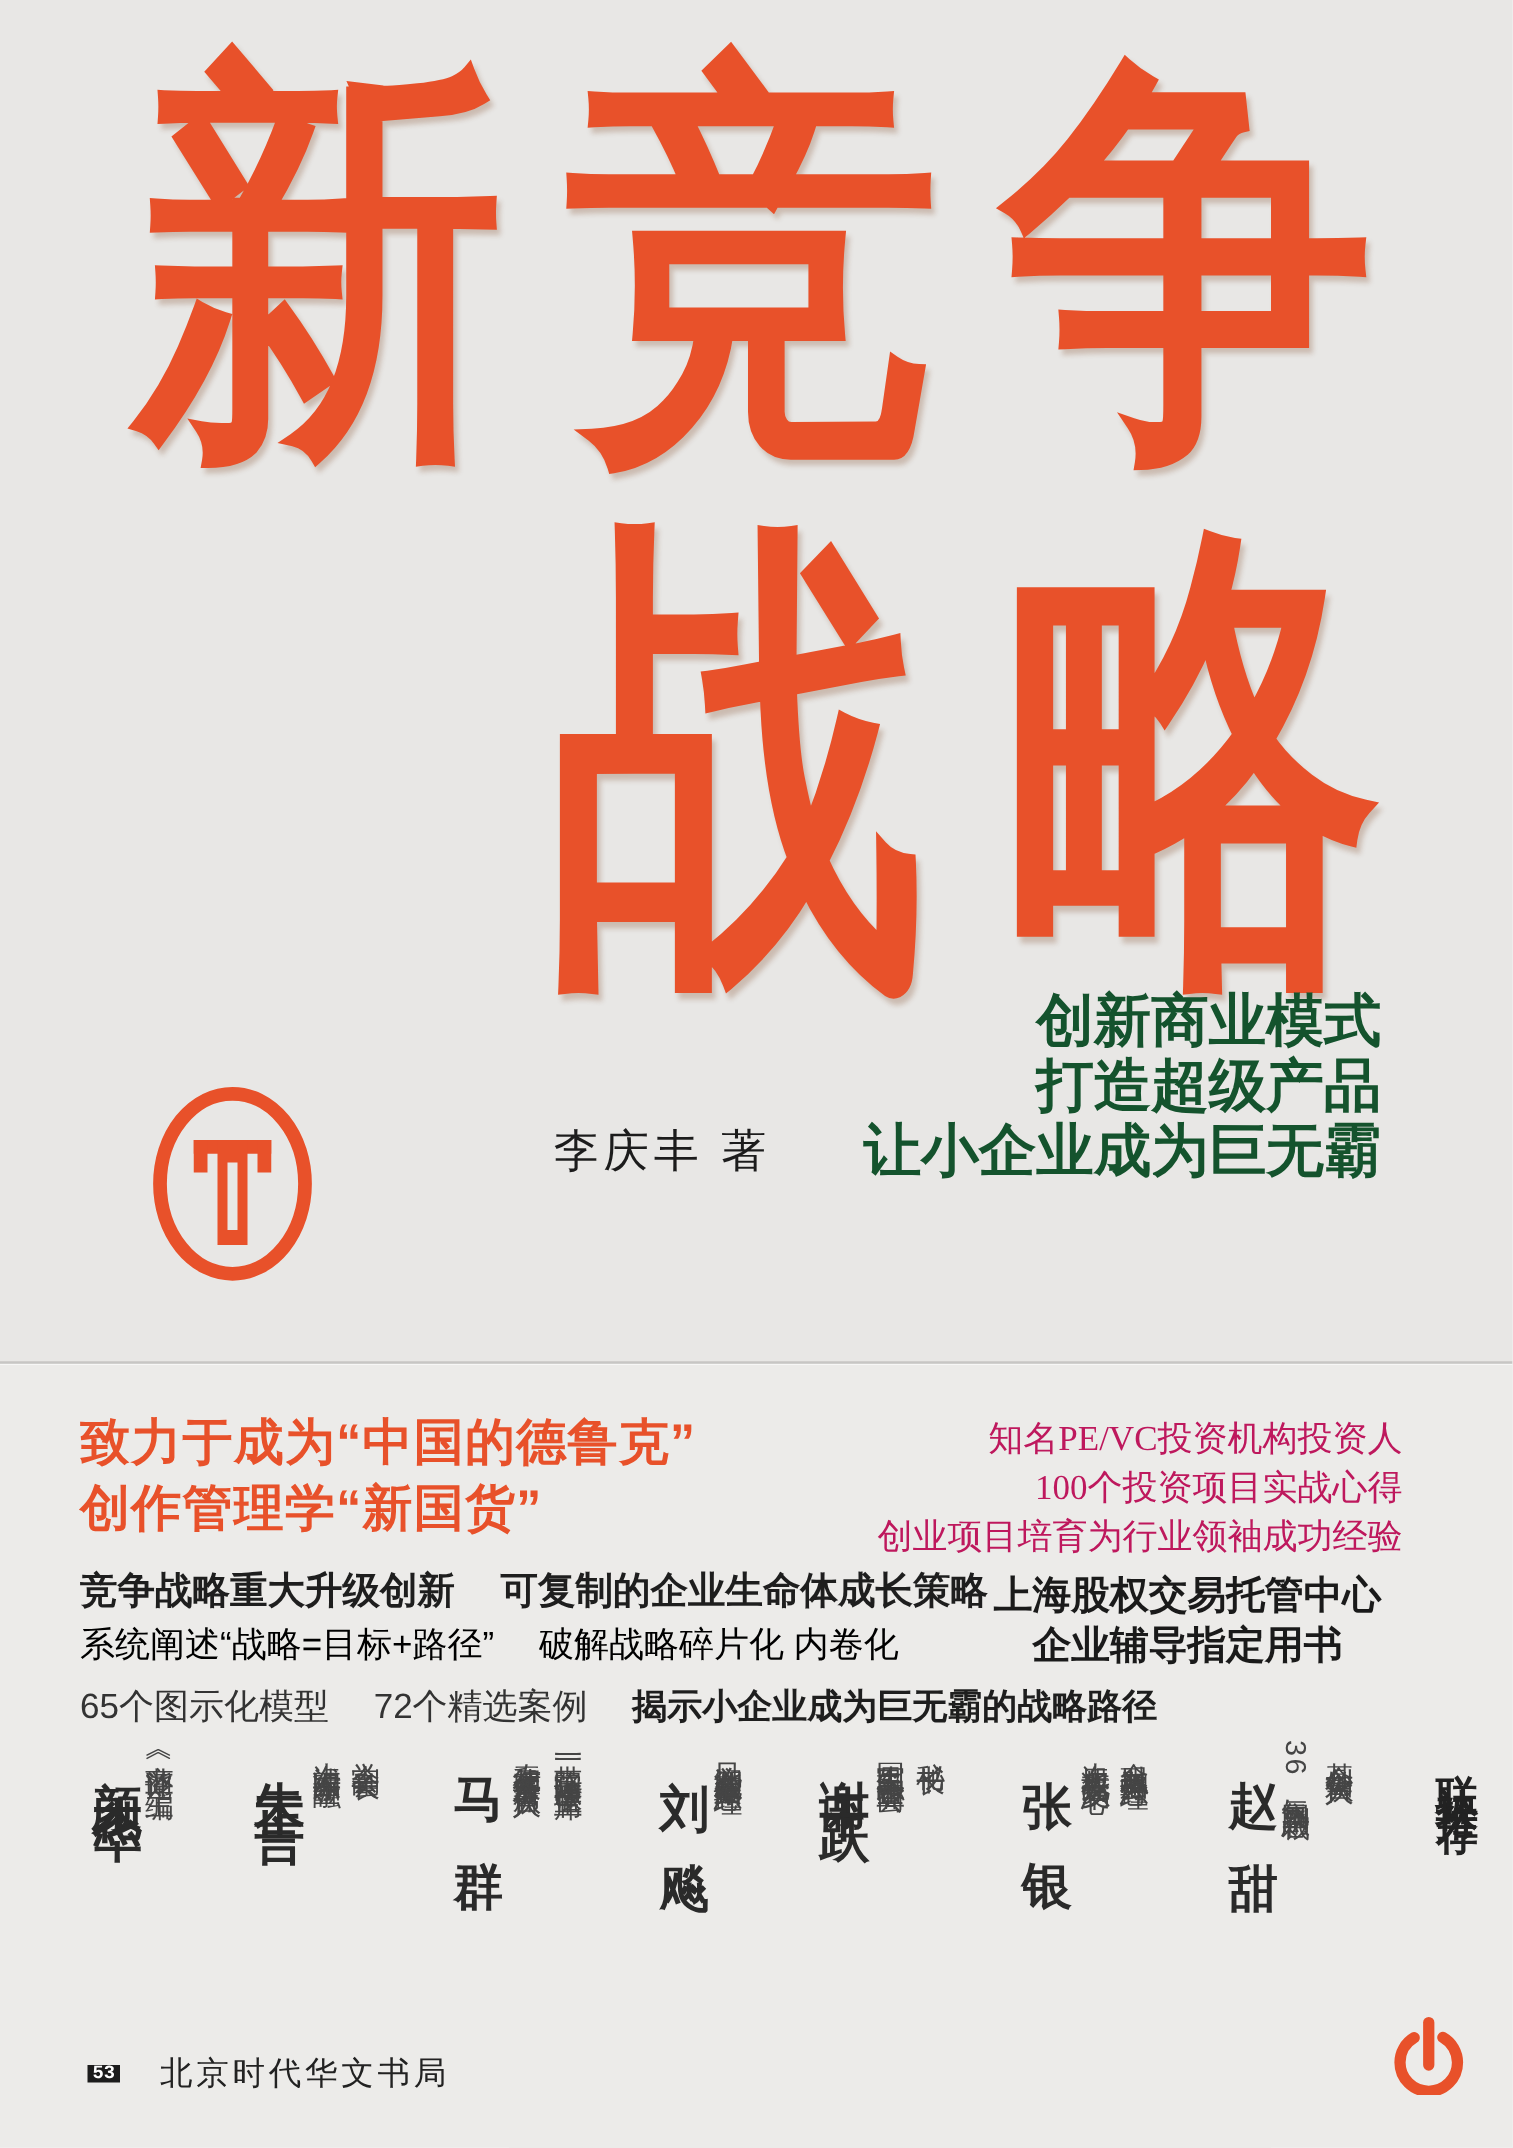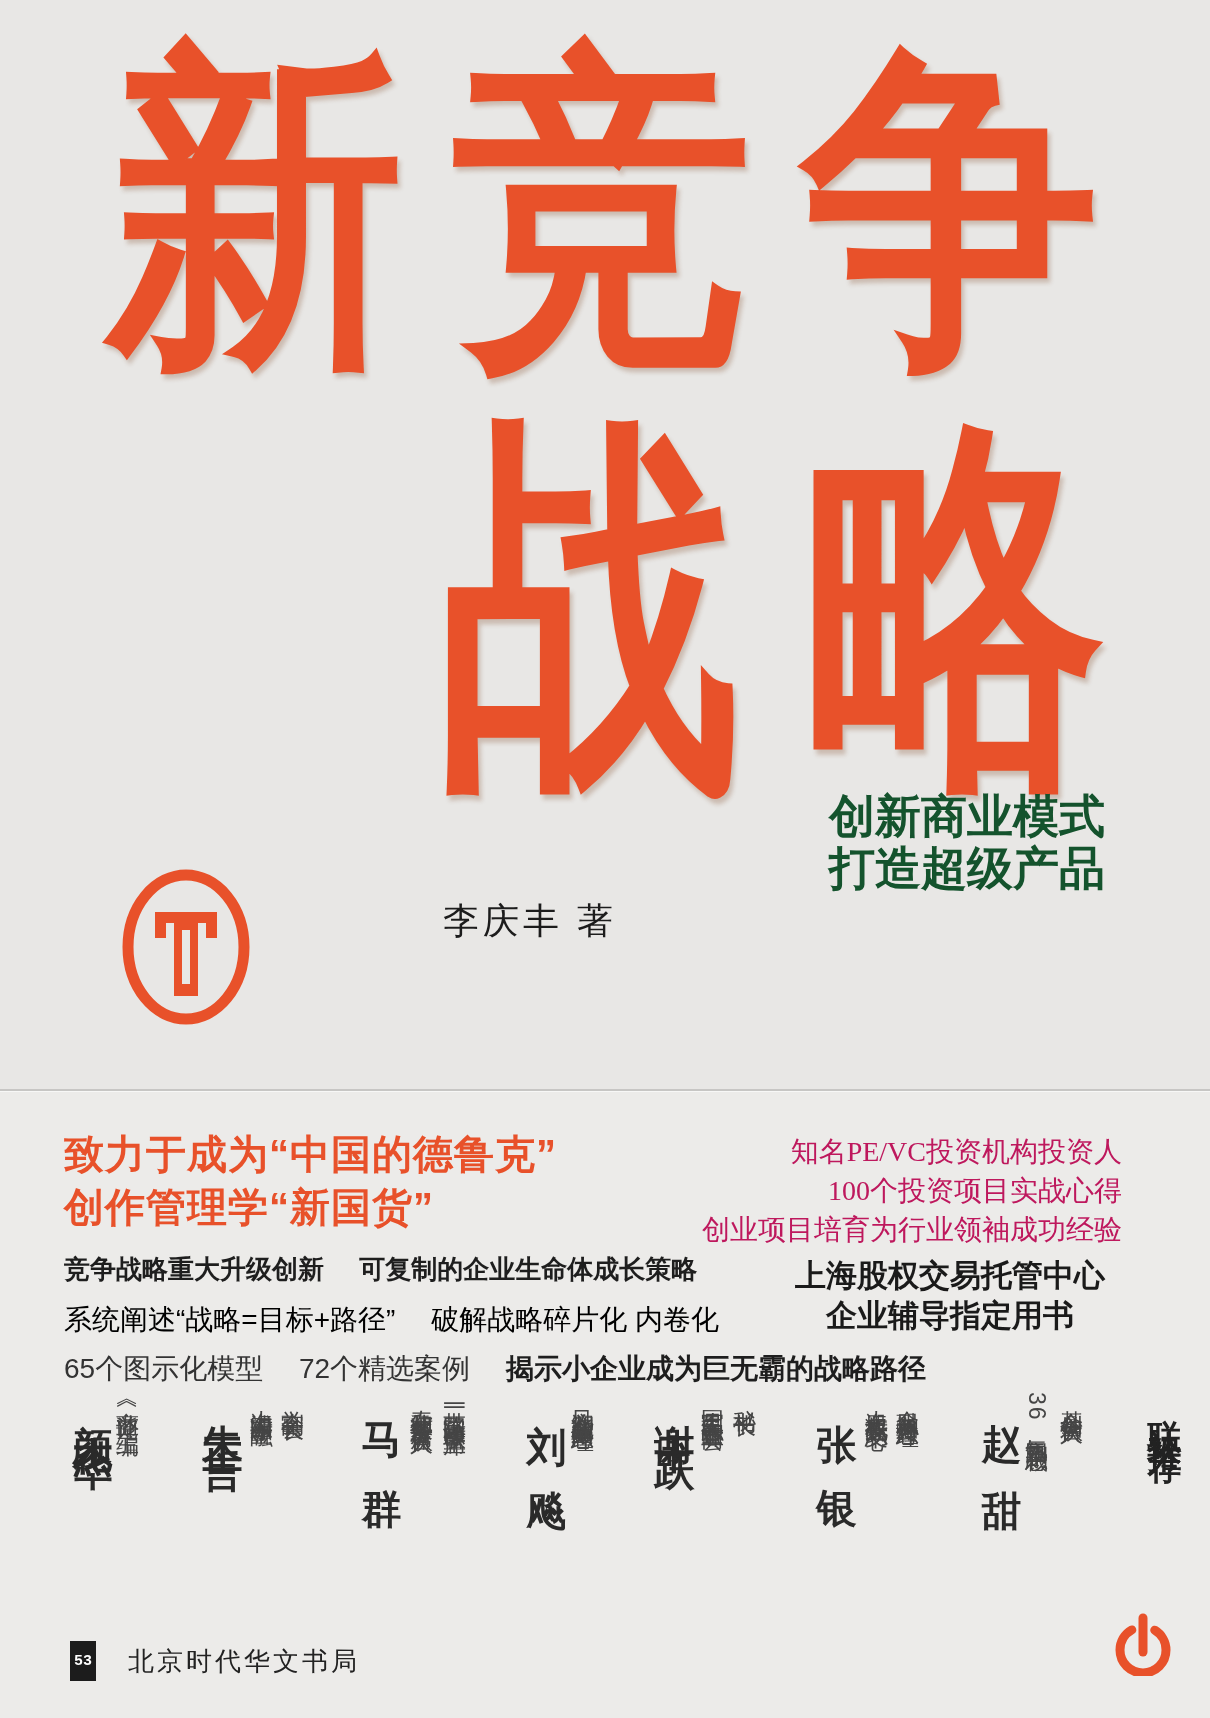--- a/index.html
+++ b/index.html
@@ -23,39 +23,39 @@
 
   #brand-logo{position:absolute;left:118px;top:866px;}
   #author{position:absolute;left:443px;top:897px;font-size:36px;letter-spacing:4px;color:#1c1c1c;font-weight:500;}
 
   #tagline{position:absolute;right:105px;top:790px;text-align:right;
     color:#14532d;font-size:46px;line-height:52px;font-weight:800;}
 
   #slogan{position:absolute;left:64px;top:1128px;color:#E8512A;font-size:40px;line-height:53px;font-weight:800;letter-spacing:1px;}
 
   #features{position:absolute;left:64px;top:1252px;color:#1e1e1e;}
-  #features .f1{font-size:26px;font-weight:800;margin-bottom:14px;}
+  #features .f1{font-size:30px;font-weight:800;margin-bottom:4px;}
   #features .f2{font-size:28px;font-weight:400;color:#000000;margin-bottom:11px;}
   #features .f3{font-size:28px;font-weight:400;color:#333;}
   #features .gap{display:inline-block;width:28px;}
   #features .bold{font-weight:800;color:#1e1e1e;}
 
   #pe-block{position:absolute;right:88px;top:1132px;text-align:right;
     font-family:"Liberation Serif","DejaVu Serif",serif;
     color:#be185d;font-size:28px;line-height:39px;}
   #cert-block{position:absolute;right:105px;top:1256px;text-align:center;
     color:#1a1a1a;font-size:31px;line-height:40px;font-weight:800;}
 
   .vcol{position:absolute;top:1392px;writing-mode:vertical-rl;text-orientation:mixed;white-space:nowrap;}
   .vname{font-size:40px;font-weight:800;color:#2a2a2a;letter-spacing:13px;}
   .vdesc{font-size:23px;font-weight:400;color:#454545;letter-spacing:2px;}
   .vrec{font-size:34px;font-weight:800;color:#222;letter-spacing:10px;}
 
   #publisher{position:absolute;left:70px;top:1641px;display:flex;align-items:center;}
-  #publisher .logo{width:26px;height:40px;background:#1c1c1c;color:#fff;display:flex;
+  #publisher .logo{width:26px;height:14px;background:#1c1c1c;color:#fff;display:flex;
     align-items:center;justify-content:center;font-size:15px;font-weight:700;
     font-family:"Liberation Mono","DejaVu Sans Mono",monospace;}
   #publisher .pname{margin-left:32px;font-size:26px;letter-spacing:3px;color:#222;}
 
   #power-icon{position:absolute;left:1112px;top:1608px;}
 </style>
 </head>
 <body>
 
 <div id="cover">
@@ -80,20 +80,21 @@
       <rect x="88" y="46" width="11" height="26" fill="#E8512A"></rect>
       <rect x="56" y="46" width="24" height="84" fill="#E8512A"></rect>
       <rect x="64" y="64" width="8" height="54" fill="#e8e7e5"></rect>
     </svg>
 
     <div id="author">李庆丰 著</div>
 
     <div id="tagline">
       <div>创新商业模式</div>
       <div>打造超级产品</div>
+      <div>让小企业成为巨无霸</div>
     </div>
   </div>
 
   <div id="divider"></div>
 
   <div id="bottom-section"></div>
 
   <div id="slogan">
     <div>致力于成为“中国的德鲁克”</div>
     <div>创作管理学“新国货”</div>

